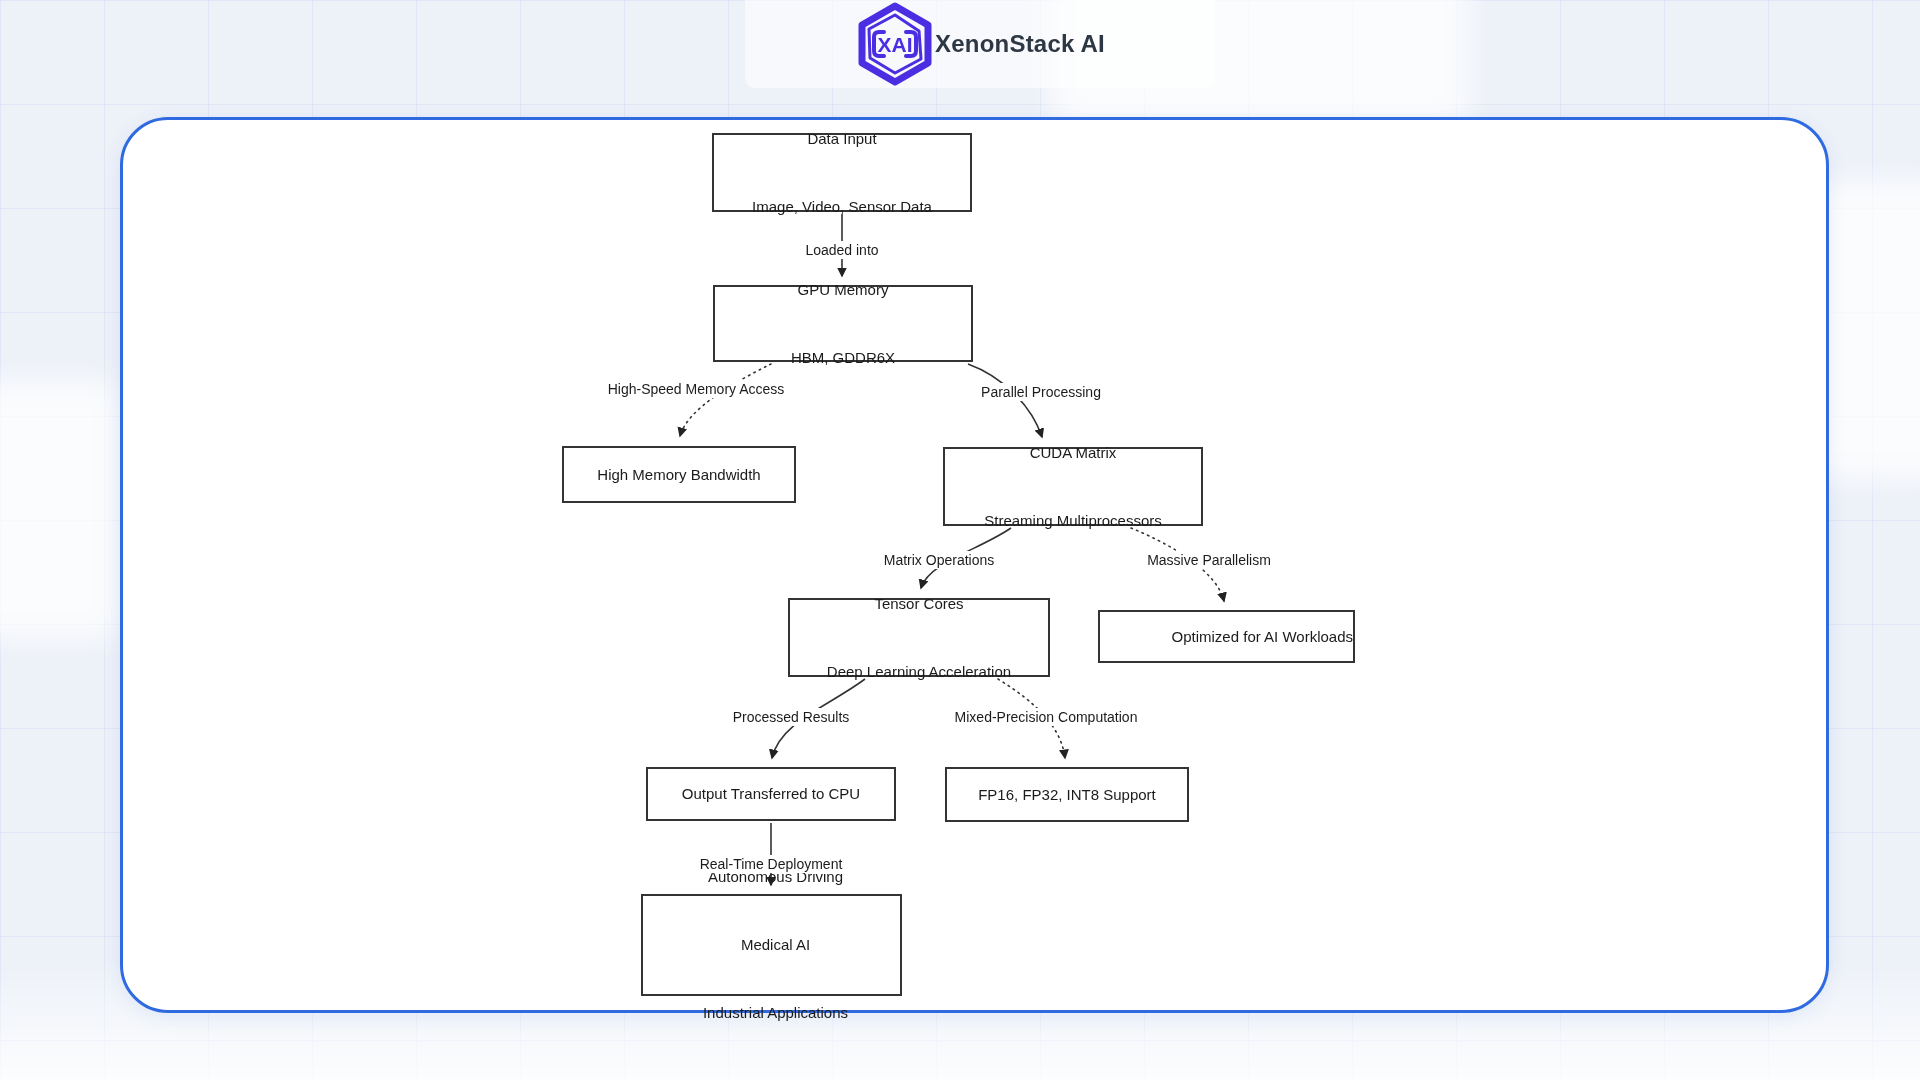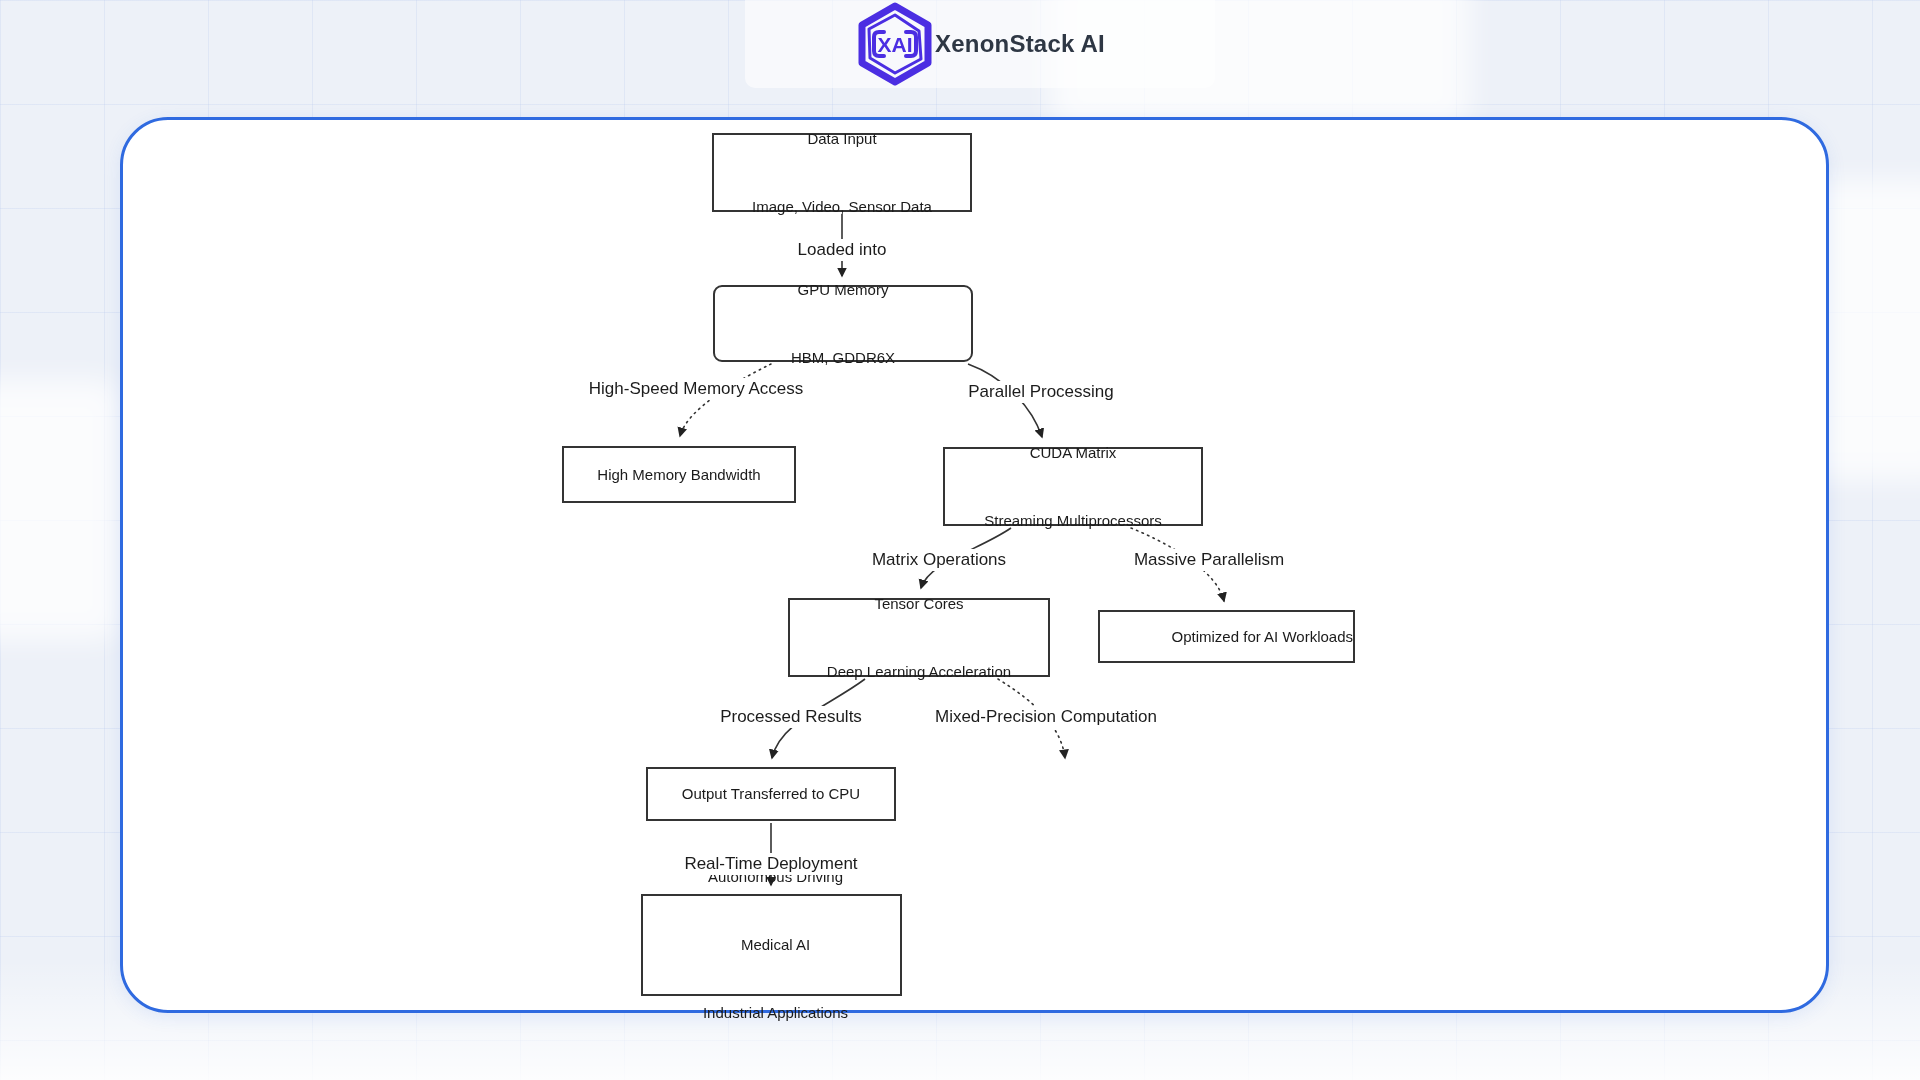--- a/index.html
+++ b/index.html
@@ -40,21 +40,21 @@
   .node{
     position:absolute;background:#ffffff;border:2px solid #343434;
     display:flex;flex-direction:column;align-items:center;justify-content:center;
     font-size:15px;line-height:20px;color:#1b1b1b;text-align:center;
     box-sizing:border-box;
     gap:48px;
   }
   .edge-label{
     position:absolute;transform:translate(-50%,-50%);
     background:#ffffff;padding:1px 5px;white-space:nowrap;
-    font-size:17px;color:#1c1c1c;
+    font-size:14px;color:#1c1c1c;
   }
 </style>
 </head>
 <body>
 
 <div class="bg-grid"></div>
 <div class="bg-patch" style="left:1050px;top:-30px;width:420px;height:160px;"></div>
 <div class="bg-patch" style="left:-40px;top:380px;width:160px;height:260px;"></div>
 <div class="bg-patch" style="left:1750px;top:180px;width:200px;height:300px;"></div>
 <div class="bg-fade"></div>
@@ -92,21 +92,21 @@
       <path d="M 875 559 C 912 582, 938 606, 942 638" marker-end="url(#arrow)" stroke-dasharray="1.5 4.5" stroke-linecap="round"></path>
       <path d="M 648 703 L 648 765" marker-end="url(#arrow)"></path>
     </g>
   </svg>
 
   <div class="node" style="left:589px;top:13px;width:260px;height:79px;">
     <div>Data Input</div>
     <div>Image, Video, Sensor Data</div>
   </div>
 
-  <div class="node" style="left:590px;top:165px;width:260px;height:77px;border-radius:9px;">
+  <div class="node" style="left:590px;top:165px;width:260px;height:77px;">
     <div>GPU Memory</div>
     <div>HBM, GDDR6X</div>
   </div>
 
   <div class="node" style="left:439px;top:326px;width:234px;height:57px;">
     <div>High Memory Bandwidth</div>
   </div>
 
   <div class="node" style="left:820px;top:327px;width:260px;height:79px;">
     <div>CUDA Matrix</div>
@@ -119,20 +119,23 @@
   </div>
 
   <div class="node" style="left:975px;top:490px;width:257px;height:53px;align-items:flex-end;">
     <div>Optimized for AI Workloads</div>
   </div>
 
   <div class="node" style="left:523px;top:647px;width:250px;height:54px;">
     <div>Output Transferred to CPU</div>
   </div>
 
+  <div class="node" style="left:822px;top:647px;width:244px;height:55px;">
+    <div>FP16, FP32, INT8 Support</div>
+  </div>
 
   <div class="node" style="left:518px;top:774px;width:261px;height:102px;padding-left:8px;">
     <div>Autonomous Driving</div>
     <div>Medical AI</div>
     <div>Industrial Applications</div>
   </div>
 
   <div class="edge-label" style="left:719px;top:130px;">Loaded into</div>
   <div class="edge-label" style="left:573px;top:269px;">High-Speed Memory Access</div>
   <div class="edge-label" style="left:918px;top:272px;">Parallel Processing</div>

